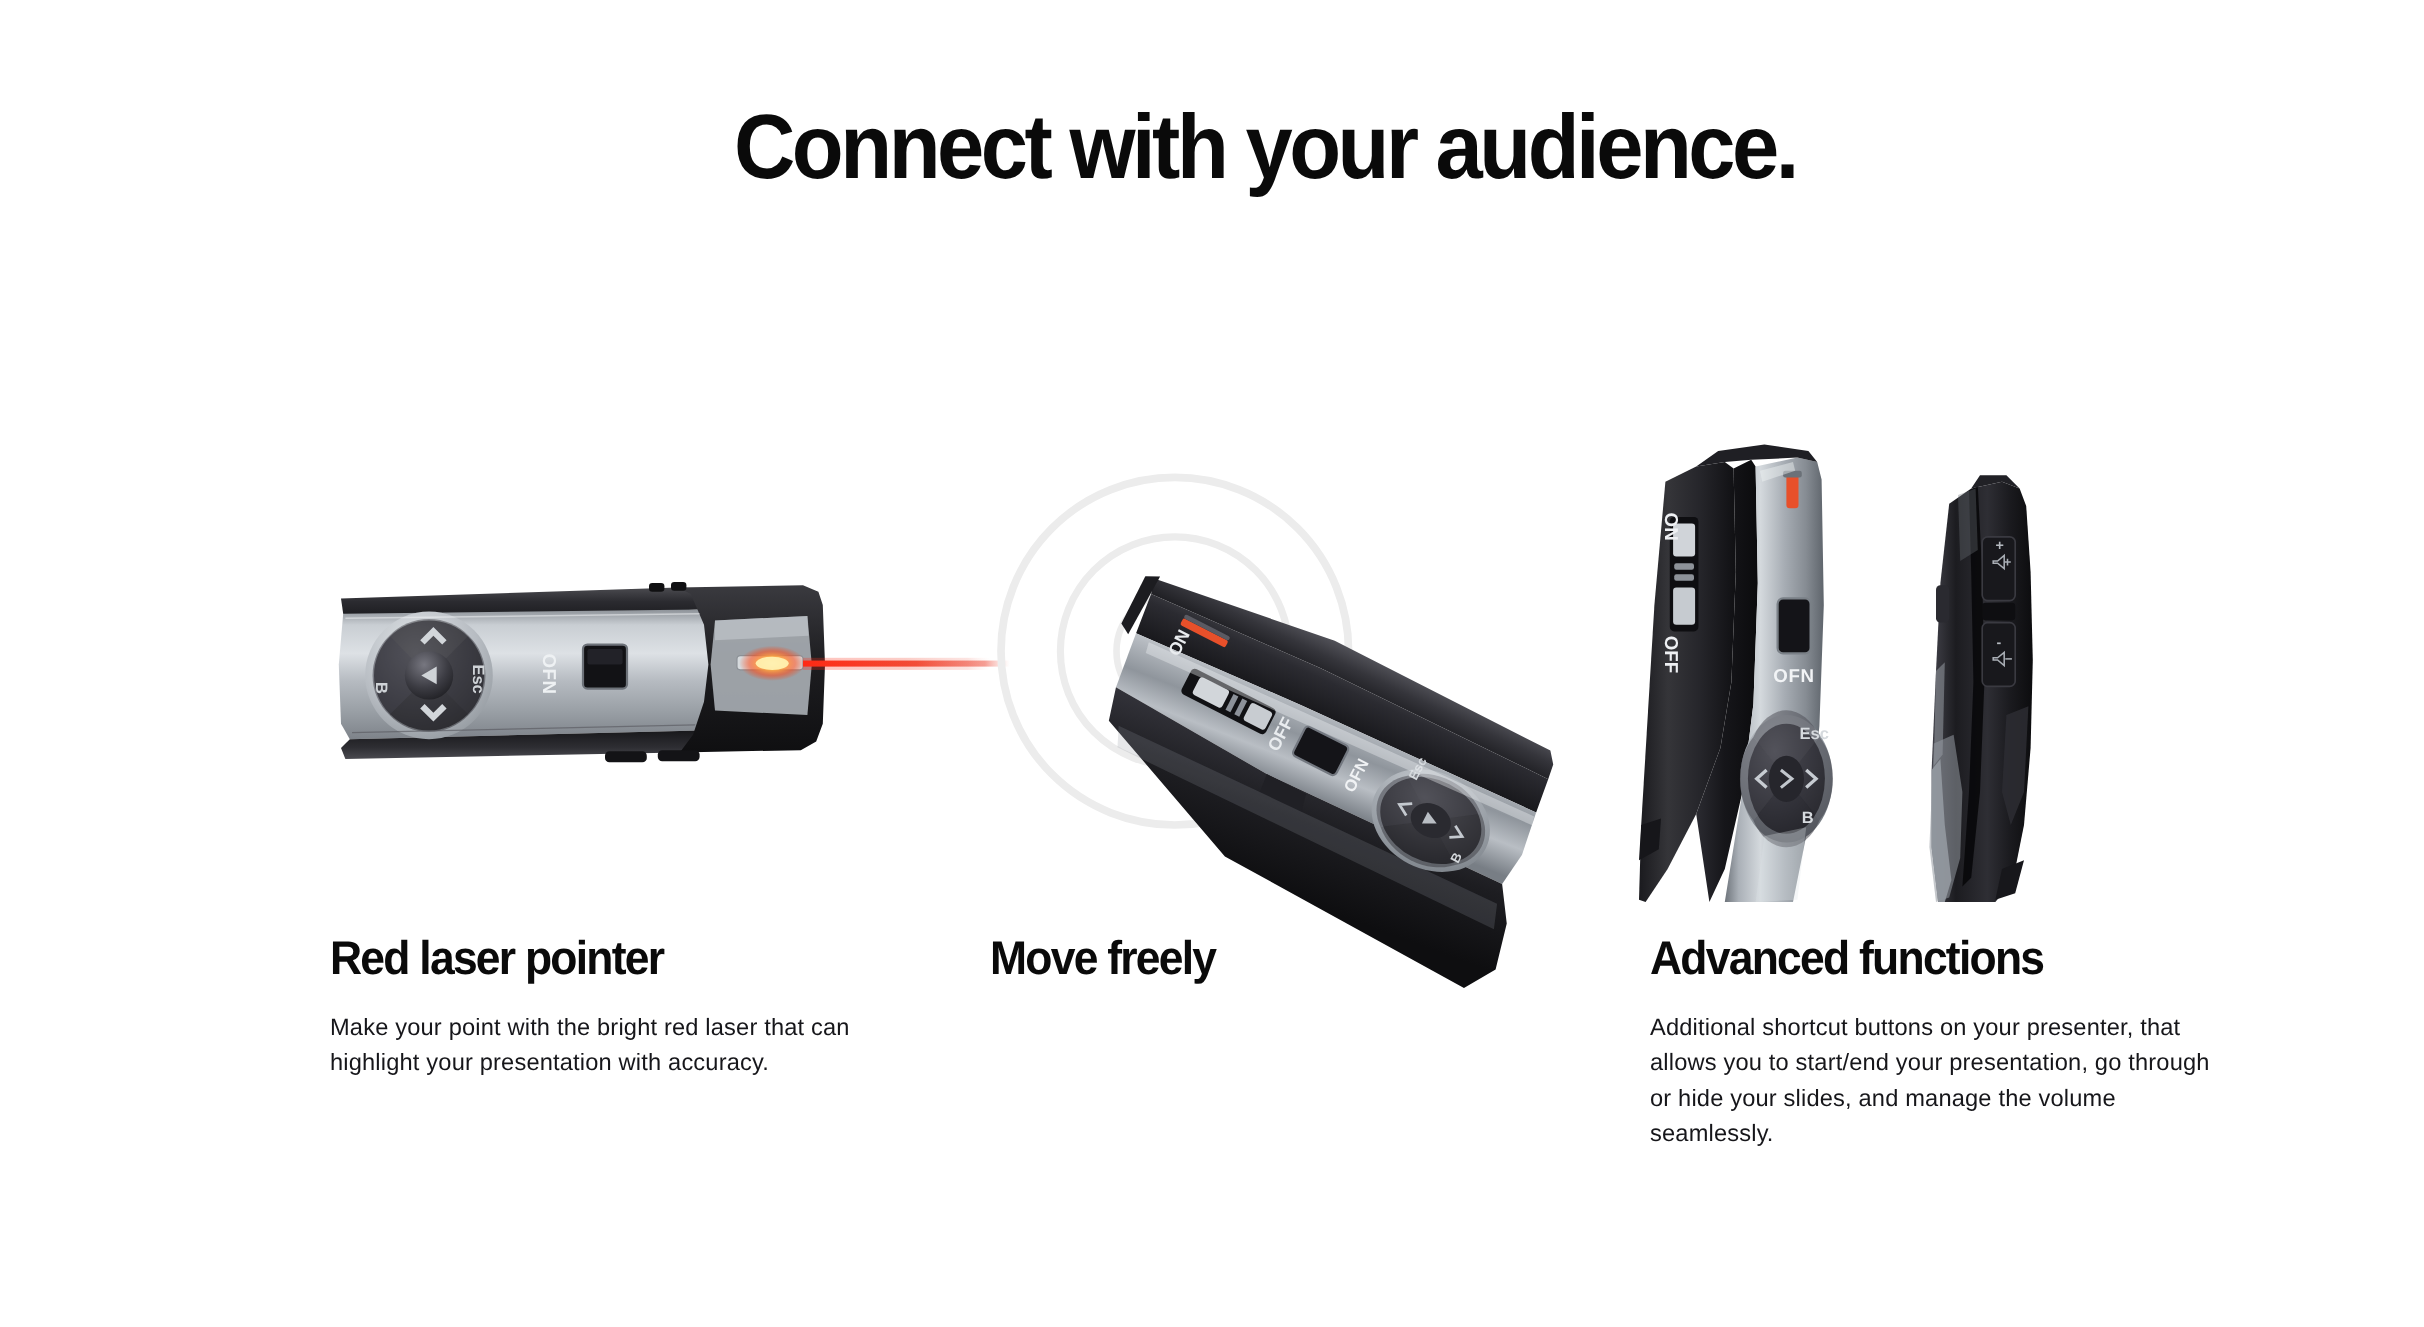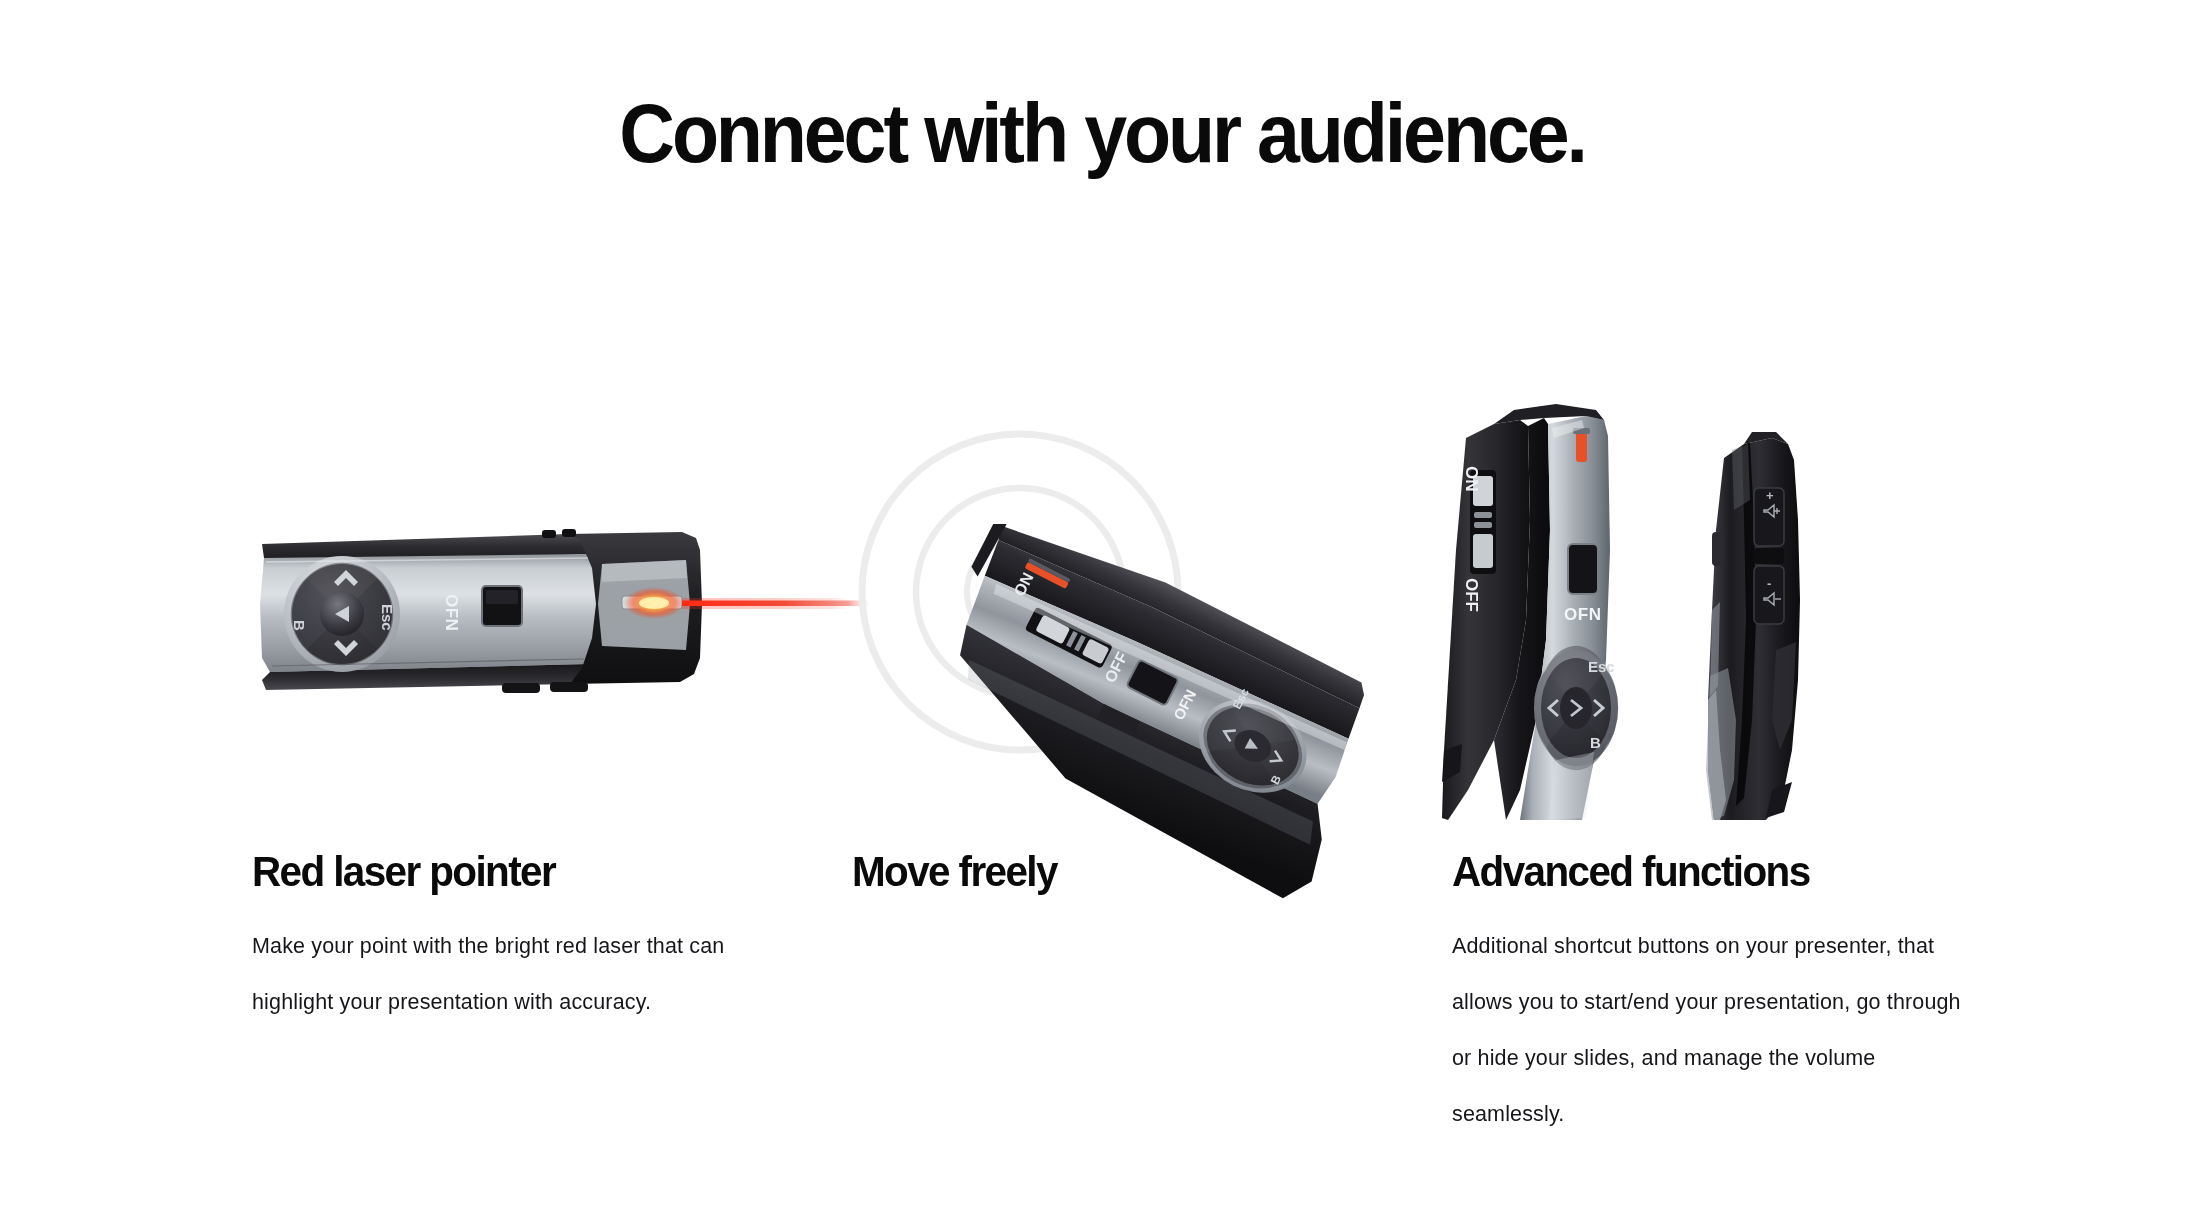--- a/index.html
+++ b/index.html
@@ -14,20 +14,21 @@
   body {
     font-family: "Liberation Sans", sans-serif;
     -webkit-font-smoothing: antialiased;
   }
 
   .page {
     position: relative;
     width: 1864px;
     height: 1206px;
     background: #ffffff;
+    margin-left: 48px;
   }
 
   
   .hero {
     position: absolute;
     left: 0;
     top: 92px;
     width: 2204px;
     text-align: center;
   }
@@ -90,21 +91,21 @@
     transform: scaleX(0.94);
     transform-origin: left center;
     white-space: nowrap;
     margin-top: 0;
   }
 
   .feature-body {
     font-family: "Liberation Sans", sans-serif;
     font-weight: 400;
     font-size: 21.5px;
-    line-height: 56px;
+    line-height: 32px;
     letter-spacing: 0.15px;
     color: #16161a;
     margin-top: 25px;
   }
   .col-1 .feature-body { width: 500px; }
   .col-2 .feature-body { width: 500px; }
   .col-3 .feature-body { width: 520px; }
 
   .t-row { position: relative; }
 </style>

